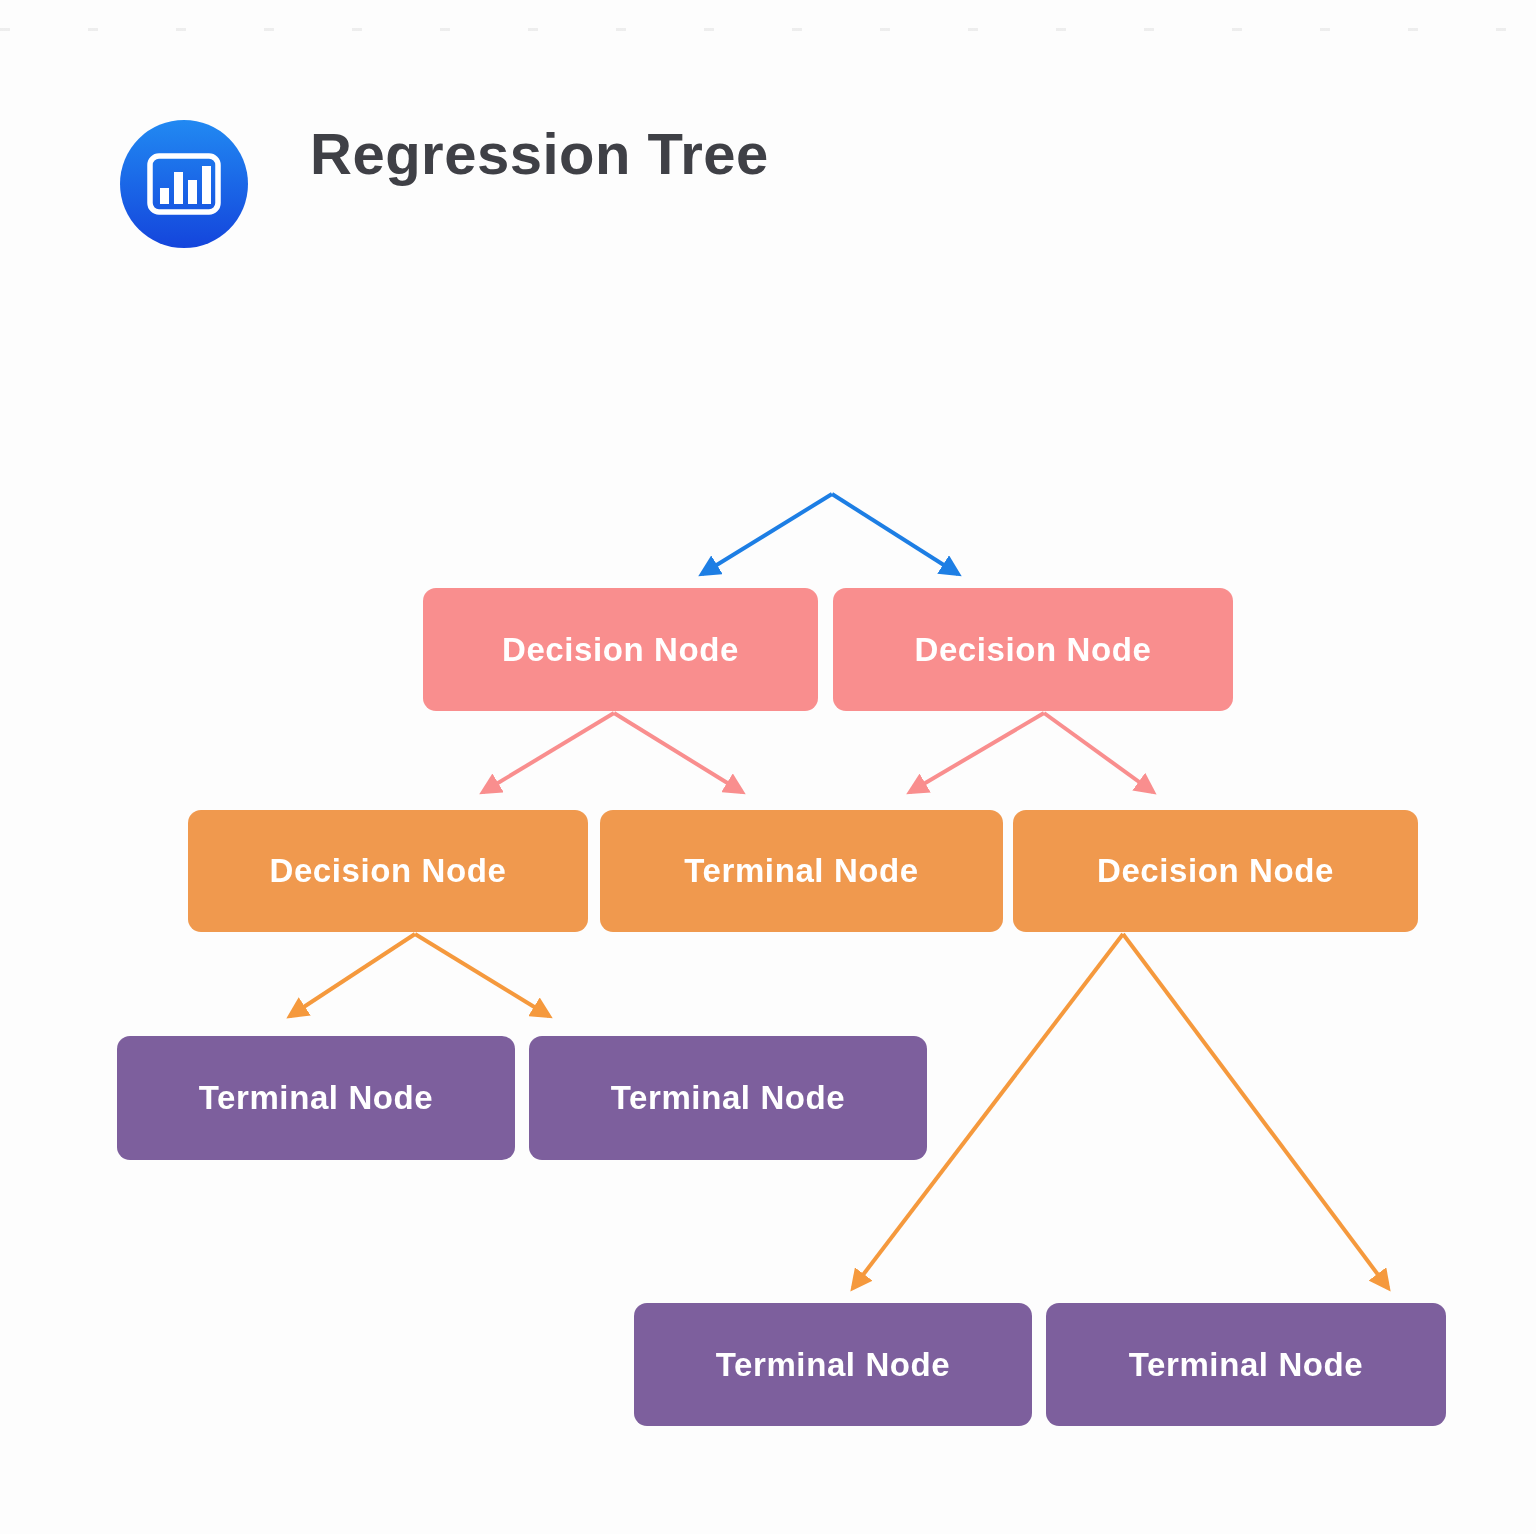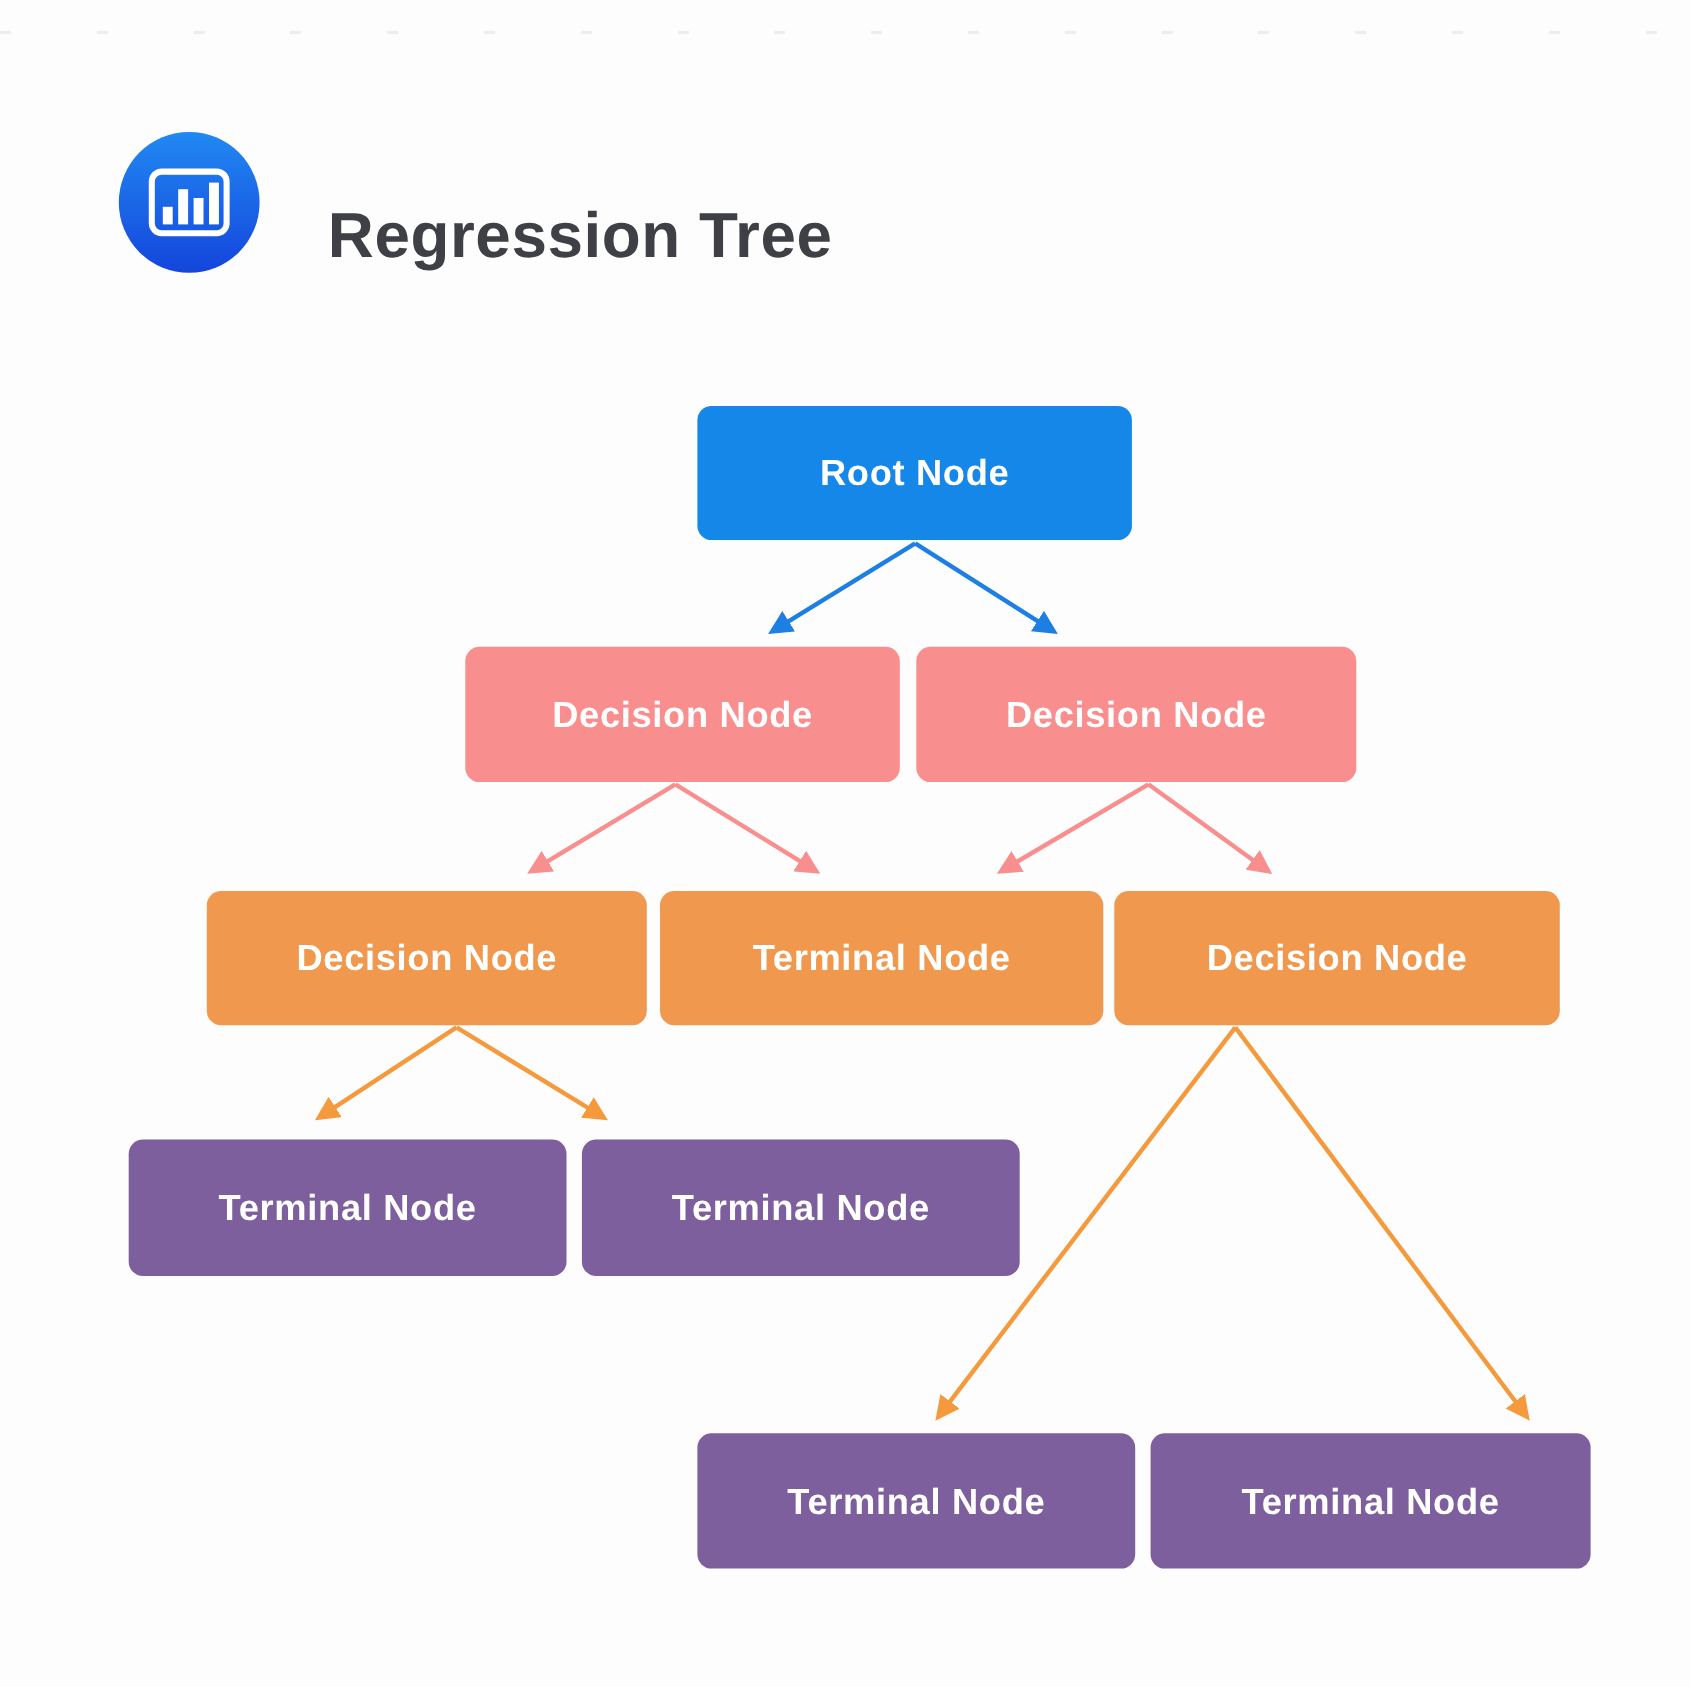--- a/index.html
+++ b/index.html
@@ -17,23 +17,23 @@
   }
   .top-dashes {
     position: absolute;
     top: 28px; left: 0;
     width: 100%; height: 3px;
     background: repeating-linear-gradient(90deg, #ececec 0 10px, transparent 10px 88px);
     opacity: 0.9;
   }
   .header {
     position: absolute;
-    top: 120px; left: 108px;
+    top: 120px; left: 120px;
     display: flex;
-    align-items: flex-end;
+    align-items: flex-start;
   }
   .app-icon {
     width: 128px; height: 128px;
     border-radius: 50%;
     background: linear-gradient(180deg, var(--icon-gradient-top, #2189F2) 0%, var(--icon-gradient-bottom, #1445DC) 100%);
     display: flex;
     align-items: center;
     justify-content: center;
   }
   .page-title {
@@ -121,21 +121,20 @@
     <line class="ln-pink" x1="614" y1="713" x2="483" y2="792" marker-end="url(#ah-pink)"></line>
     <line class="ln-pink" x1="614" y1="713" x2="742" y2="792" marker-end="url(#ah-pink)"></line>
     <line class="ln-pink" x1="1044" y1="713" x2="910" y2="792" marker-end="url(#ah-pink)"></line>
     <line class="ln-pink" x1="1044" y1="713" x2="1153" y2="792" marker-end="url(#ah-pink)"></line>
     <line class="ln-orange" x1="415" y1="934" x2="290" y2="1016" marker-end="url(#ah-orange)"></line>
     <line class="ln-orange" x1="415" y1="934" x2="549" y2="1016" marker-end="url(#ah-orange)"></line>
     <line class="ln-orange" x1="1123" y1="934" x2="853" y2="1288" marker-end="url(#ah-orange)"></line>
     <line class="ln-orange" x1="1123" y1="934" x2="1388" y2="1288" marker-end="url(#ah-orange)"></line>
   </svg>
 
-  <div id="n-root" class="node node-root">Root Node</div>
   <div id="n-dec-l" class="node node-pink">Decision Node</div>
   <div id="n-dec-r" class="node node-pink">Decision Node</div>
   <div id="n-dec-3a" class="node node-orange">Decision Node</div>
   <div id="n-ter-3b" class="node node-orange">Terminal Node</div>
   <div id="n-dec-3c" class="node node-orange">Decision Node</div>
   <div id="n-ter-4a" class="node node-purple">Terminal Node</div>
   <div id="n-ter-4b" class="node node-purple">Terminal Node</div>
   <div id="n-ter-5a" class="node node-purple">Terminal Node</div>
   <div id="n-ter-5b" class="node node-purple">Terminal Node</div>
 

